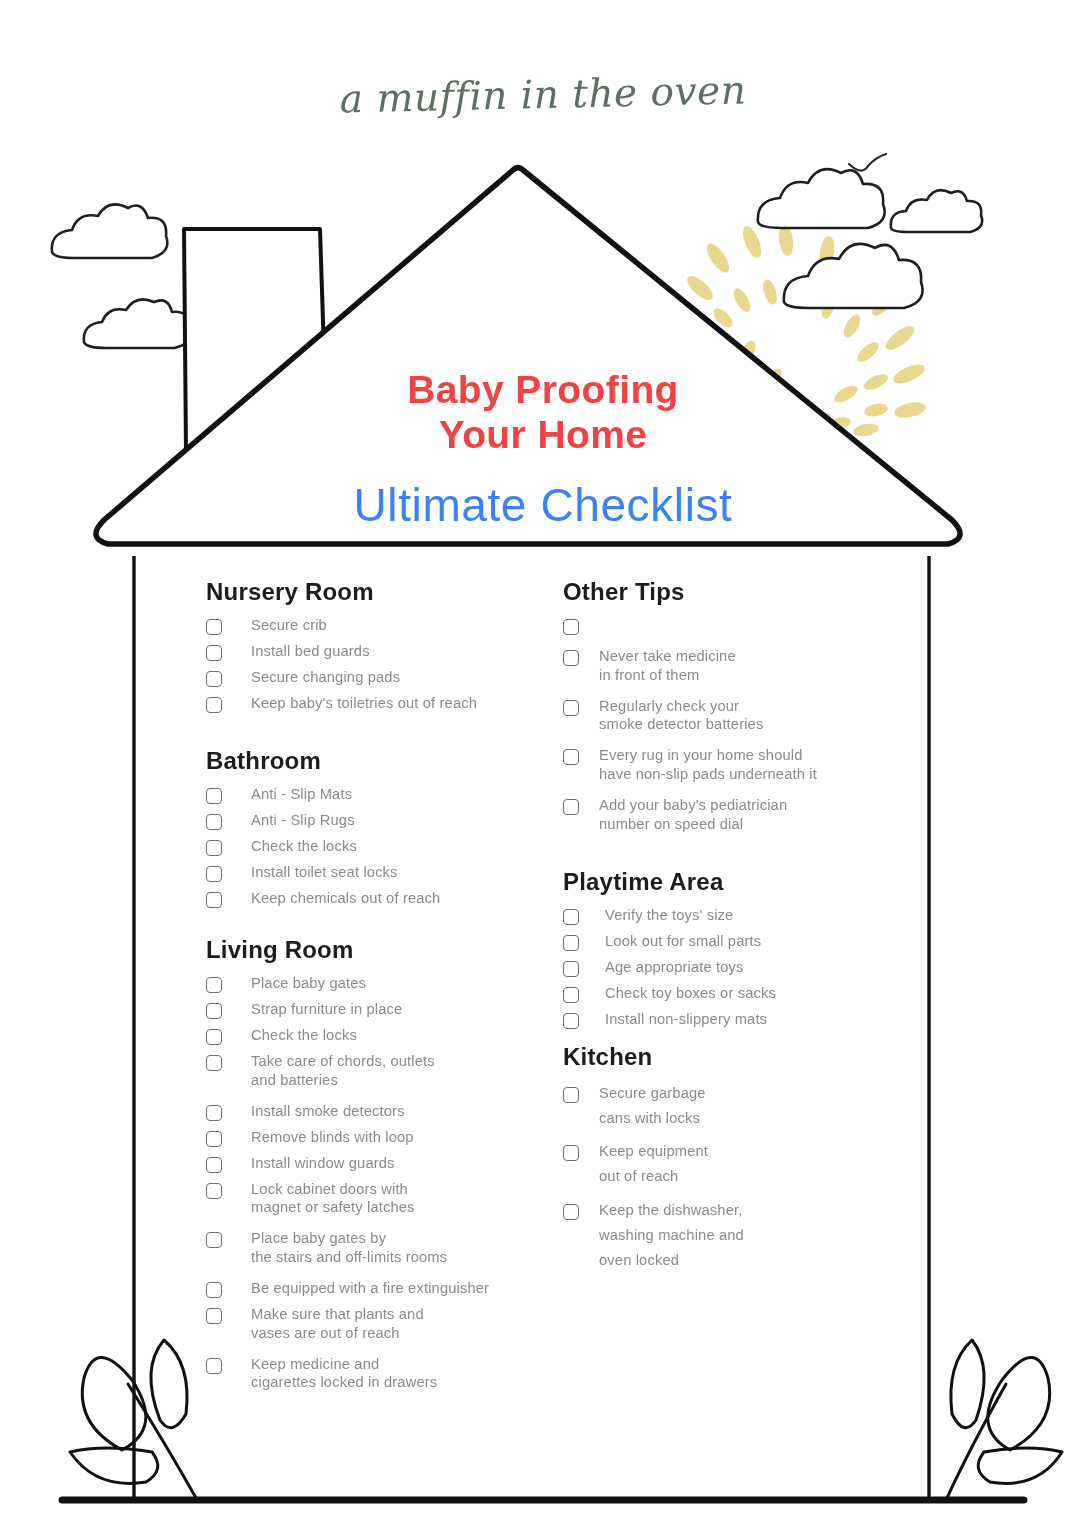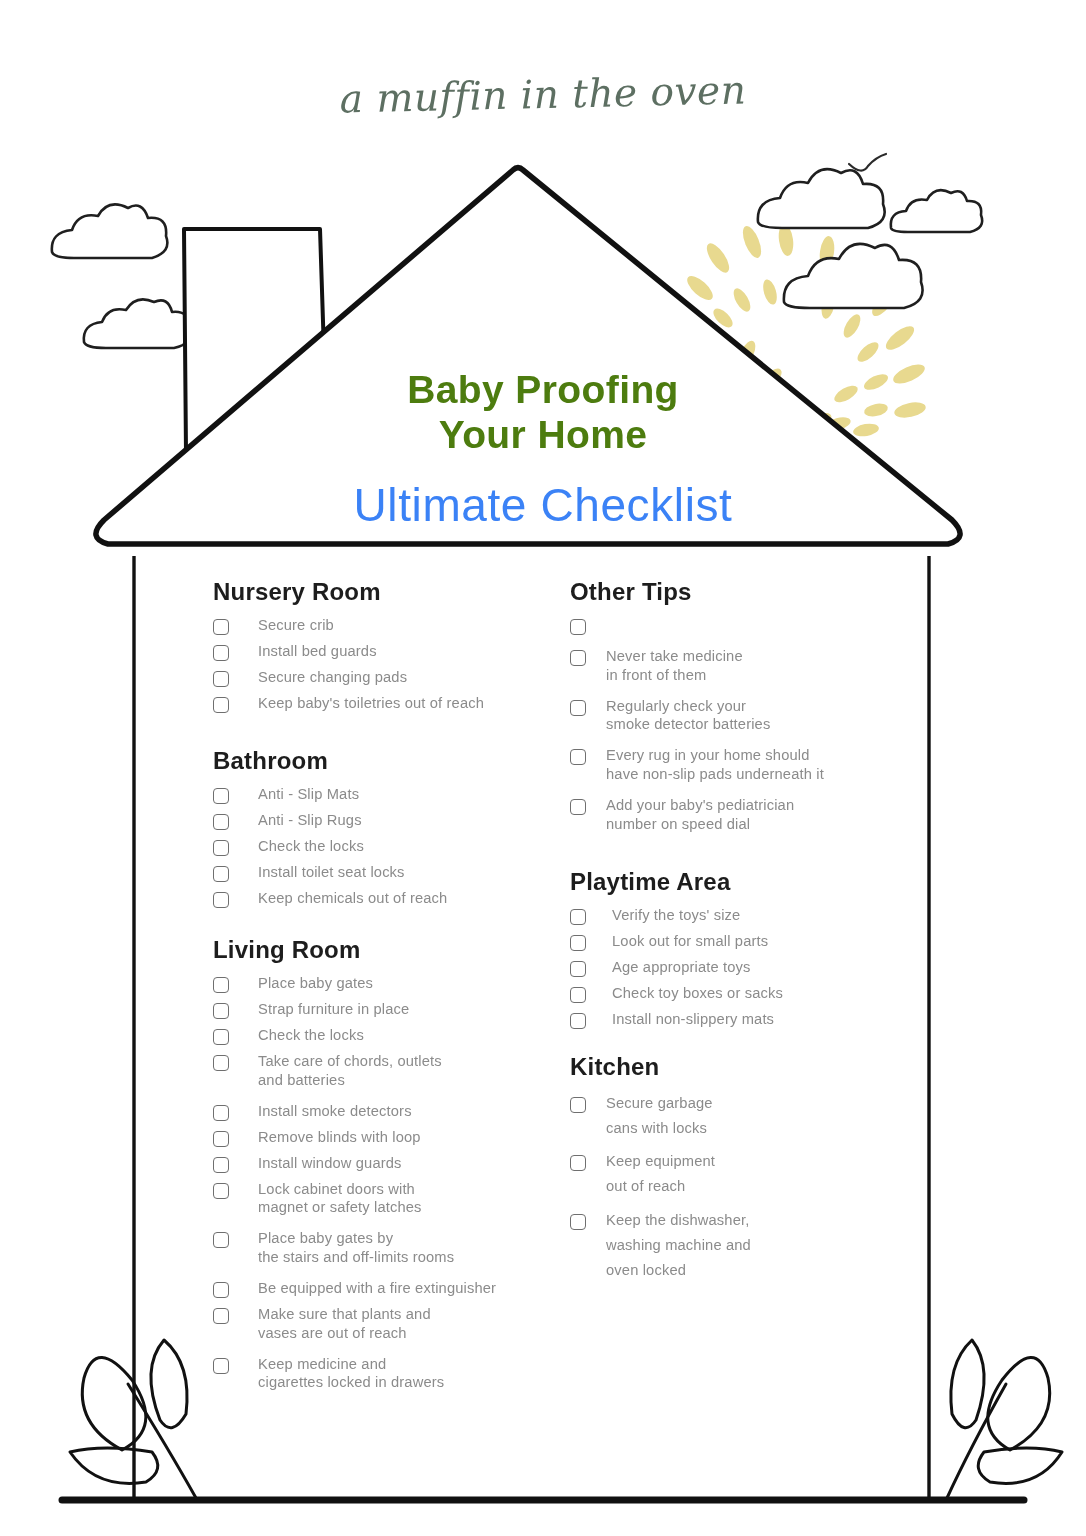--- a/index.html
+++ b/index.html
@@ -50,56 +50,56 @@
     position: absolute;
     top: 368px;
     left: 0;
     width: 1086px;
     text-align: center;
   }
   .title-main {
     font-size: 39px;
     font-weight: 600;
     letter-spacing: 0.4px;
-    color: #4d7c0f;
+    color: #ef4444;
     line-height: 1.15;
   }
   .title-sub {
     margin-top: 23px;
     font-size: 46px;
     font-weight: 300;
     letter-spacing: 0.6px;
     color: #3b82f6;
     line-height: 1.05;
   }
 
   
   .columns {
     position: absolute;
     top: 578px;
-    left: 130px;
+    left: 123px;
     width: 797px;
     height: 880px;
     display: flex;
   }
   .col-left  { width: 392px; padding-left: 83px; }
   .col-right { width: 405px; padding-left: 48px; }
 
   .section { margin-bottom: 2px; }
 
   .section-title {
     font-size: 24px;
     font-weight: 600;
     color: #1d1d1d;
     letter-spacing: 0.2px;
     margin-bottom: 10px;
   }
   .sec-gap-lg { margin-top: 34px; }
   .sec-gap-md { margin-top: 28px; }
-  .sec-gap-sm { margin-top: 24px; }
+  .sec-gap-sm { margin-top: 14px; }
 
   .item {
     display: flex;
     align-items: flex-start;
     margin-bottom: 7px;
   }
   .item.multi { margin-bottom: 12px; }
 
   .checkbox {
     flex: 0 0 auto;

